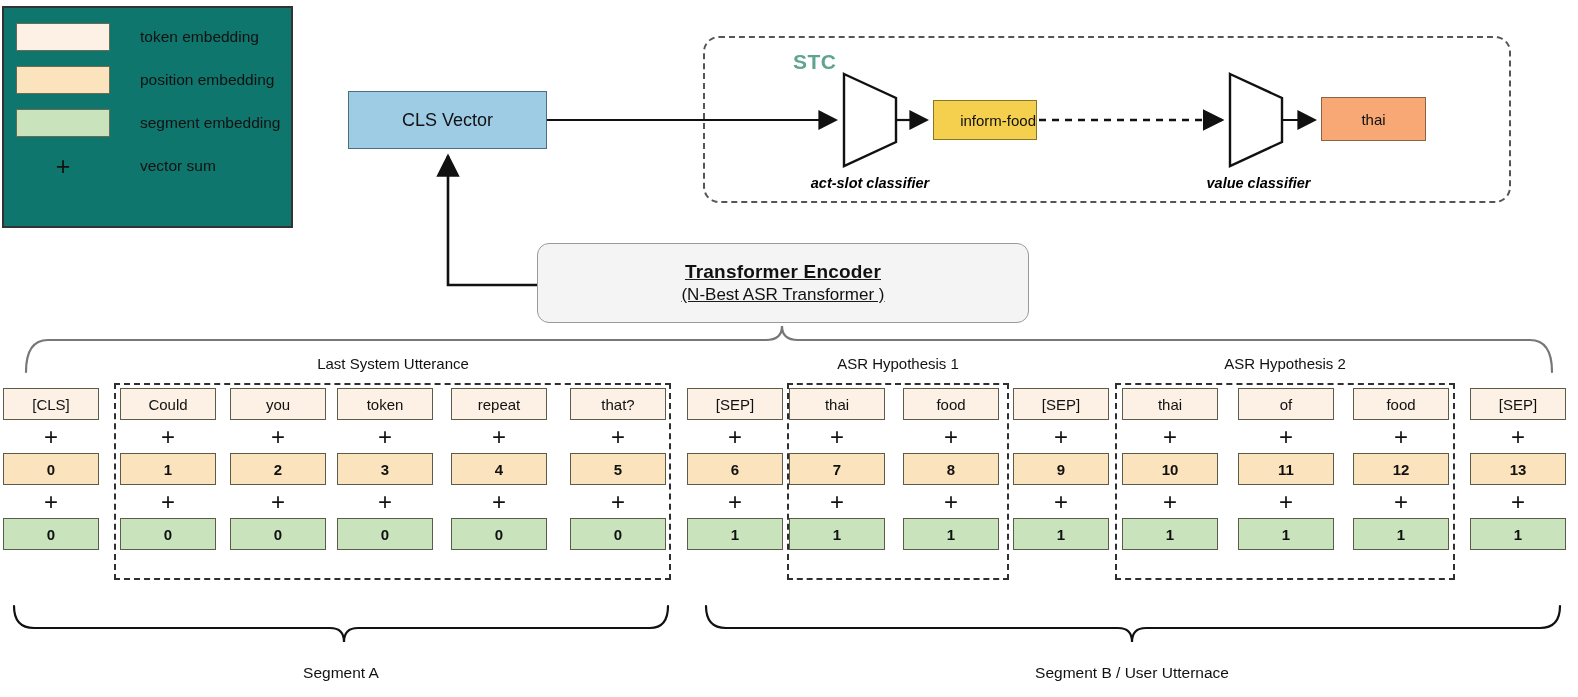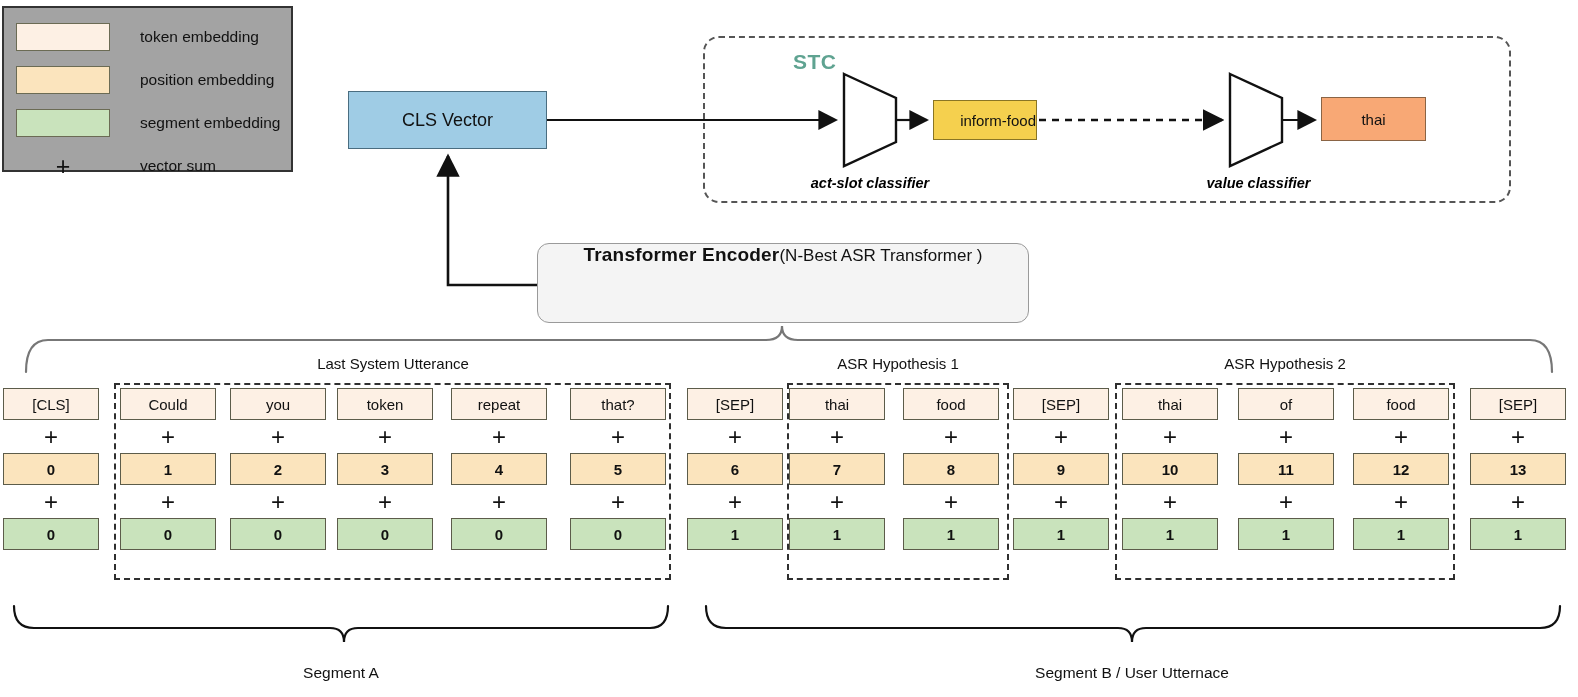--- a/index.html
+++ b/index.html
@@ -1,22 +1,22 @@
 <!DOCTYPE html>
 <html><head>
 <meta charset="utf-8">
 <style>
   html,body{margin:0;padding:0;background:#ffffff;}
   body{width:1578px;height:697px;position:relative;overflow:hidden;
        font-family:"Liberation Sans","DejaVu Sans",sans-serif;color:#1a1a1a;}
   #stage{position:absolute;left:0;top:0;width:1578px;height:697px;}
 
   
-  #legend{position:absolute;left:2px;top:6px;width:291px;height:166px;
-          border:2px solid #333;background:#a3a3a3;box-sizing:border-box;}
+  #legend{position:absolute;left:2px;top:6px;width:291px;height:222px;
+          border:2px solid #333;background:#0f766e;box-sizing:border-box;}
   .lg-row{position:absolute;left:12px;height:30px;display:flex;align-items:center;}
   .lg-swatch{width:94px;height:28px;border:1.6px solid #6b6b54;box-sizing:border-box;}
   .lg-plus{width:94px;height:28px;display:flex;align-items:center;justify-content:center;
            font-size:25px;line-height:1;color:#111;}
   .lg-text{margin-left:30px;font-size:15.5px;white-space:nowrap;color:#111;}
 
   .c-token{background:#fdf0e4;}
   .c-pos{background:#fbe4bd;}
   .c-seg{background:#c9e3bc;}
 
@@ -39,22 +39,22 @@
   #inform-box{position:absolute;left:933px;top:100px;width:104px;height:40px;
               background:#f5d04e;border:1.6px solid #8a7524;box-sizing:border-box;
               display:flex;align-items:center;justify-content:flex-end;font-size:15px;color:#111;}
   #thai-box{position:absolute;left:1321px;top:97px;width:105px;height:44px;
             background:#f8a875;border:1.6px solid #8a6445;box-sizing:border-box;
             display:flex;align-items:center;justify-content:center;font-size:15px;color:#111;}
 
   
   #encoder{position:absolute;left:537px;top:243px;width:492px;height:80px;
            background:#f4f4f4;border:1.6px solid #9a9a9a;border-radius:12px;
-           box-sizing:border-box;display:flex;flex-direction:row;
-           align-items:flex-start;justify-content:center;}
+           box-sizing:border-box;display:flex;flex-direction:column;
+           align-items:center;justify-content:center;text-decoration:underline;}
   #enc-title{font-size:19px;font-weight:bold;color:#111;letter-spacing:.2px;}
   #enc-sub{font-size:17px;color:#111;margin-top:2px;}
 
   
   #tokens{position:absolute;left:0;top:388px;width:1578px;height:192px;}
   .col{position:absolute;top:0;width:96px;}
   .cell{width:96px;height:32px;border:1.6px solid #5c5c4a;box-sizing:border-box;
         display:flex;align-items:center;justify-content:center;
         font-size:15px;color:#111;}
   .cell.num{font-weight:bold;font-size:15px;}

